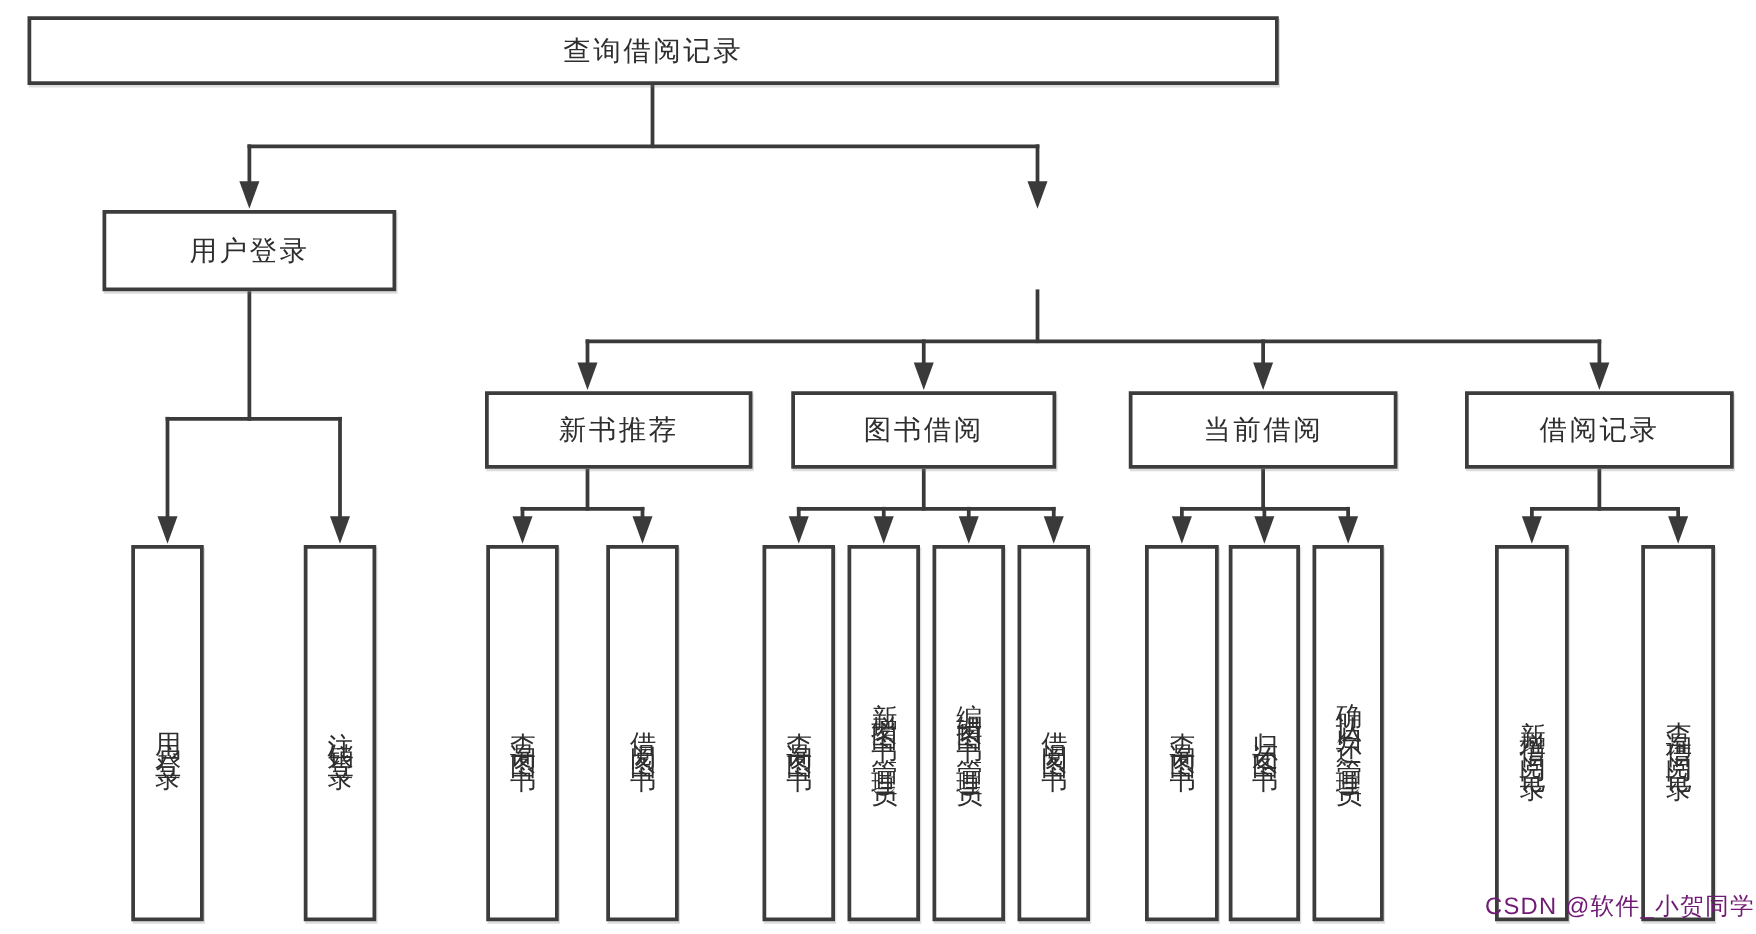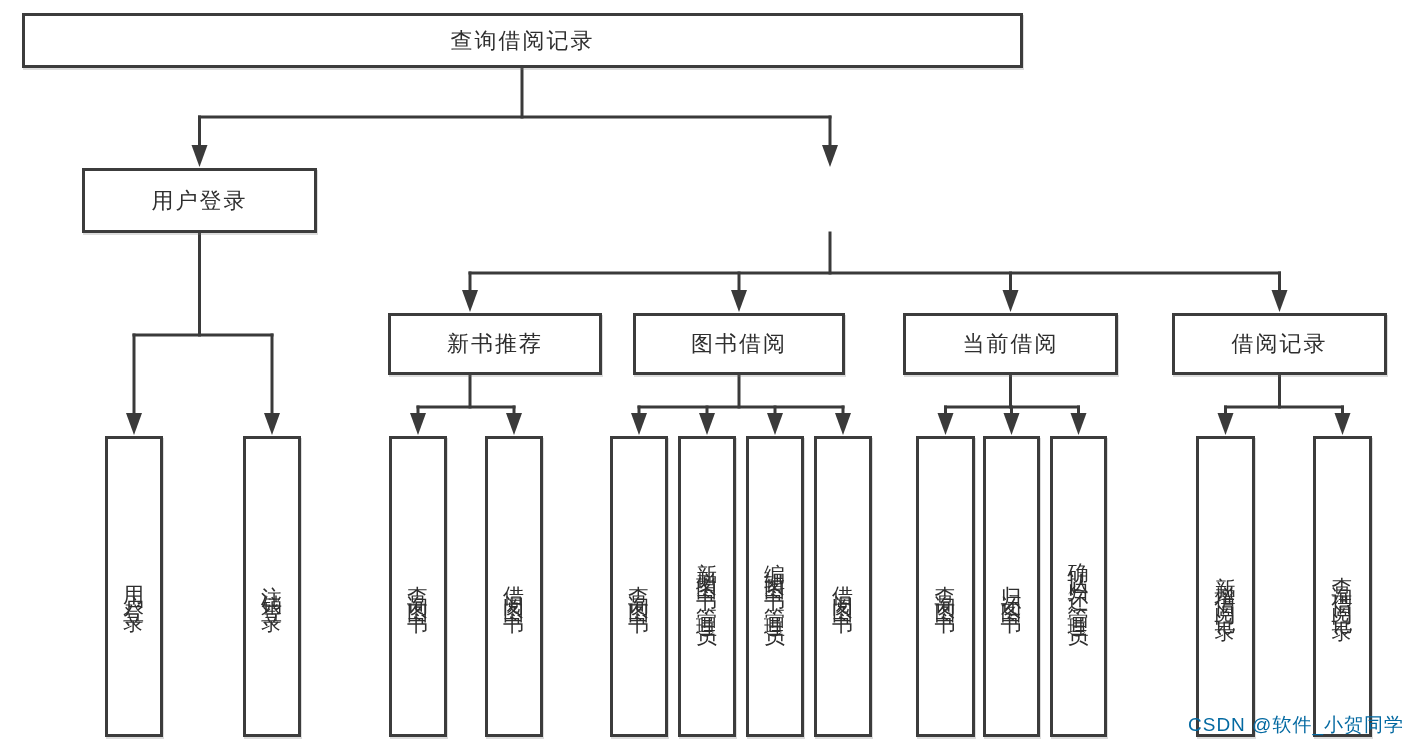--- a/index.html
+++ b/index.html
@@ -45,21 +45,21 @@
     font-size: 21px;
     letter-spacing: 9px;
     line-height: 1;
     color: #2e2e2e;
     max-height: 292px;
   }
   .watermark {
     position: absolute;
     z-index: 3;
     font-size: 19px;
-    color: #0369a1;
+    color: #701a75;
     letter-spacing: 1px;
     white-space: nowrap;
   }
 </style>
 </head>
 <body>
 
 <div class="stage">
 
   <svg class="wires" width="1405" height="747" viewBox="0 0 1405 747">

